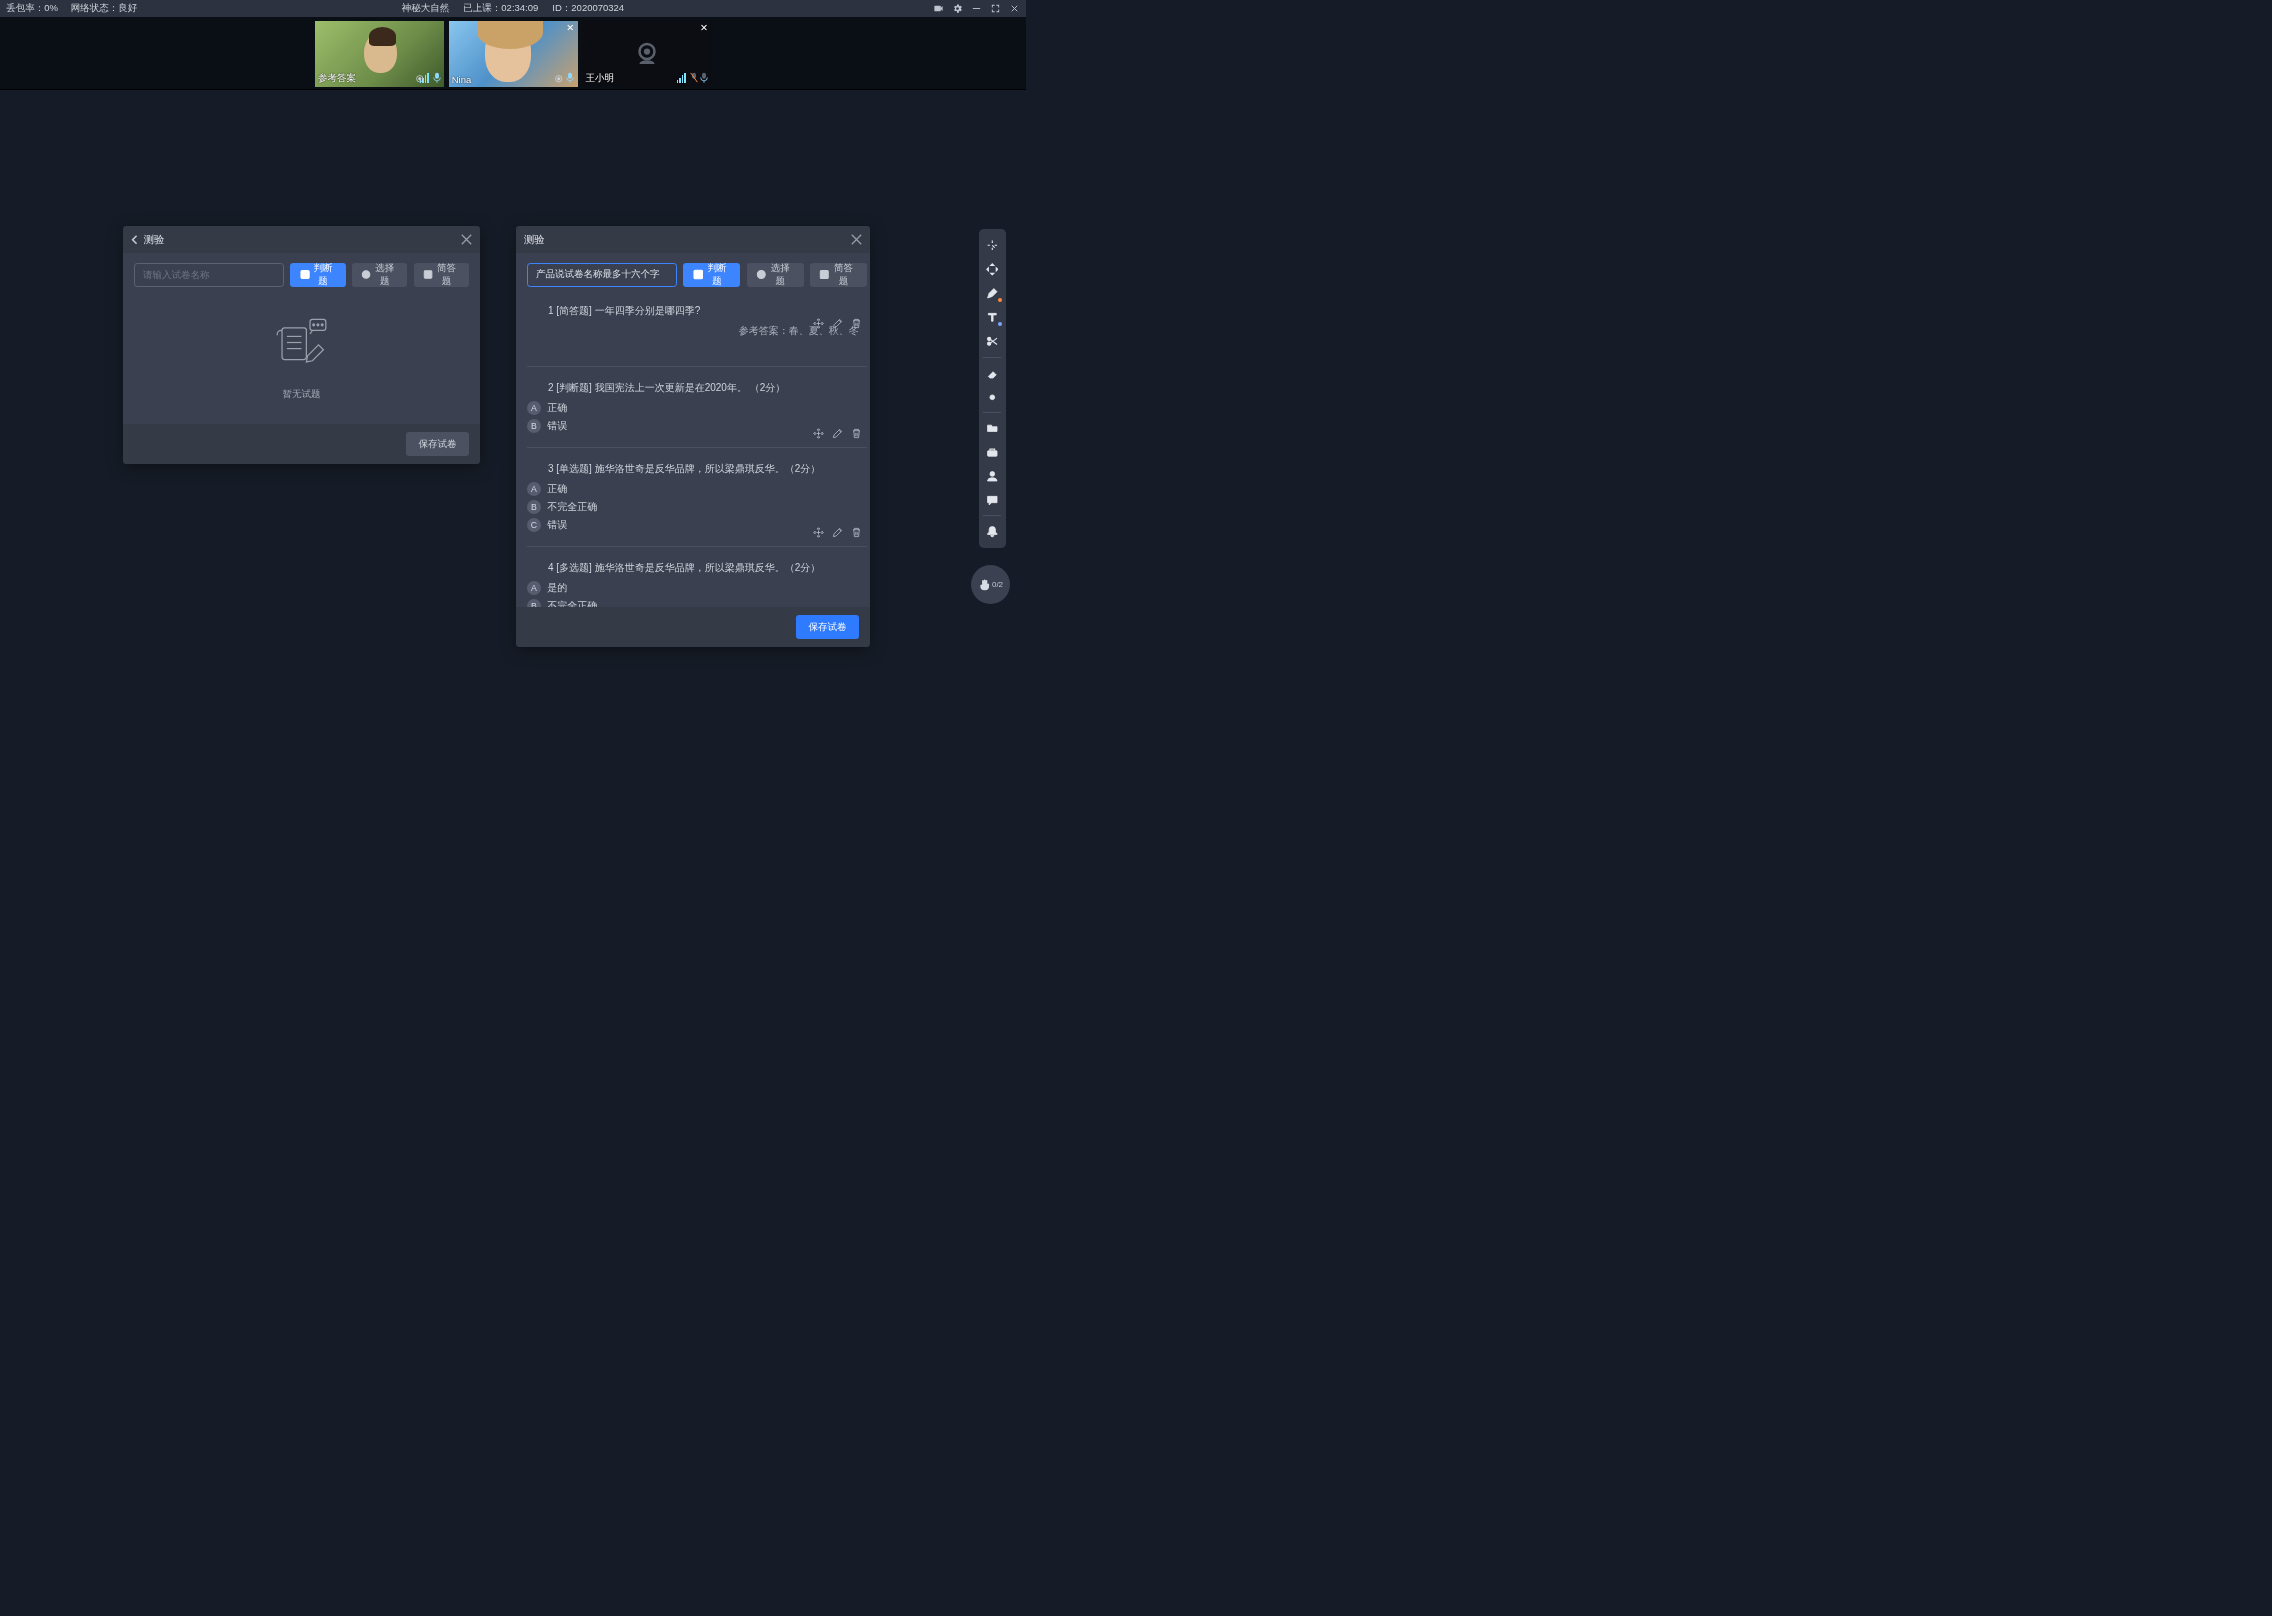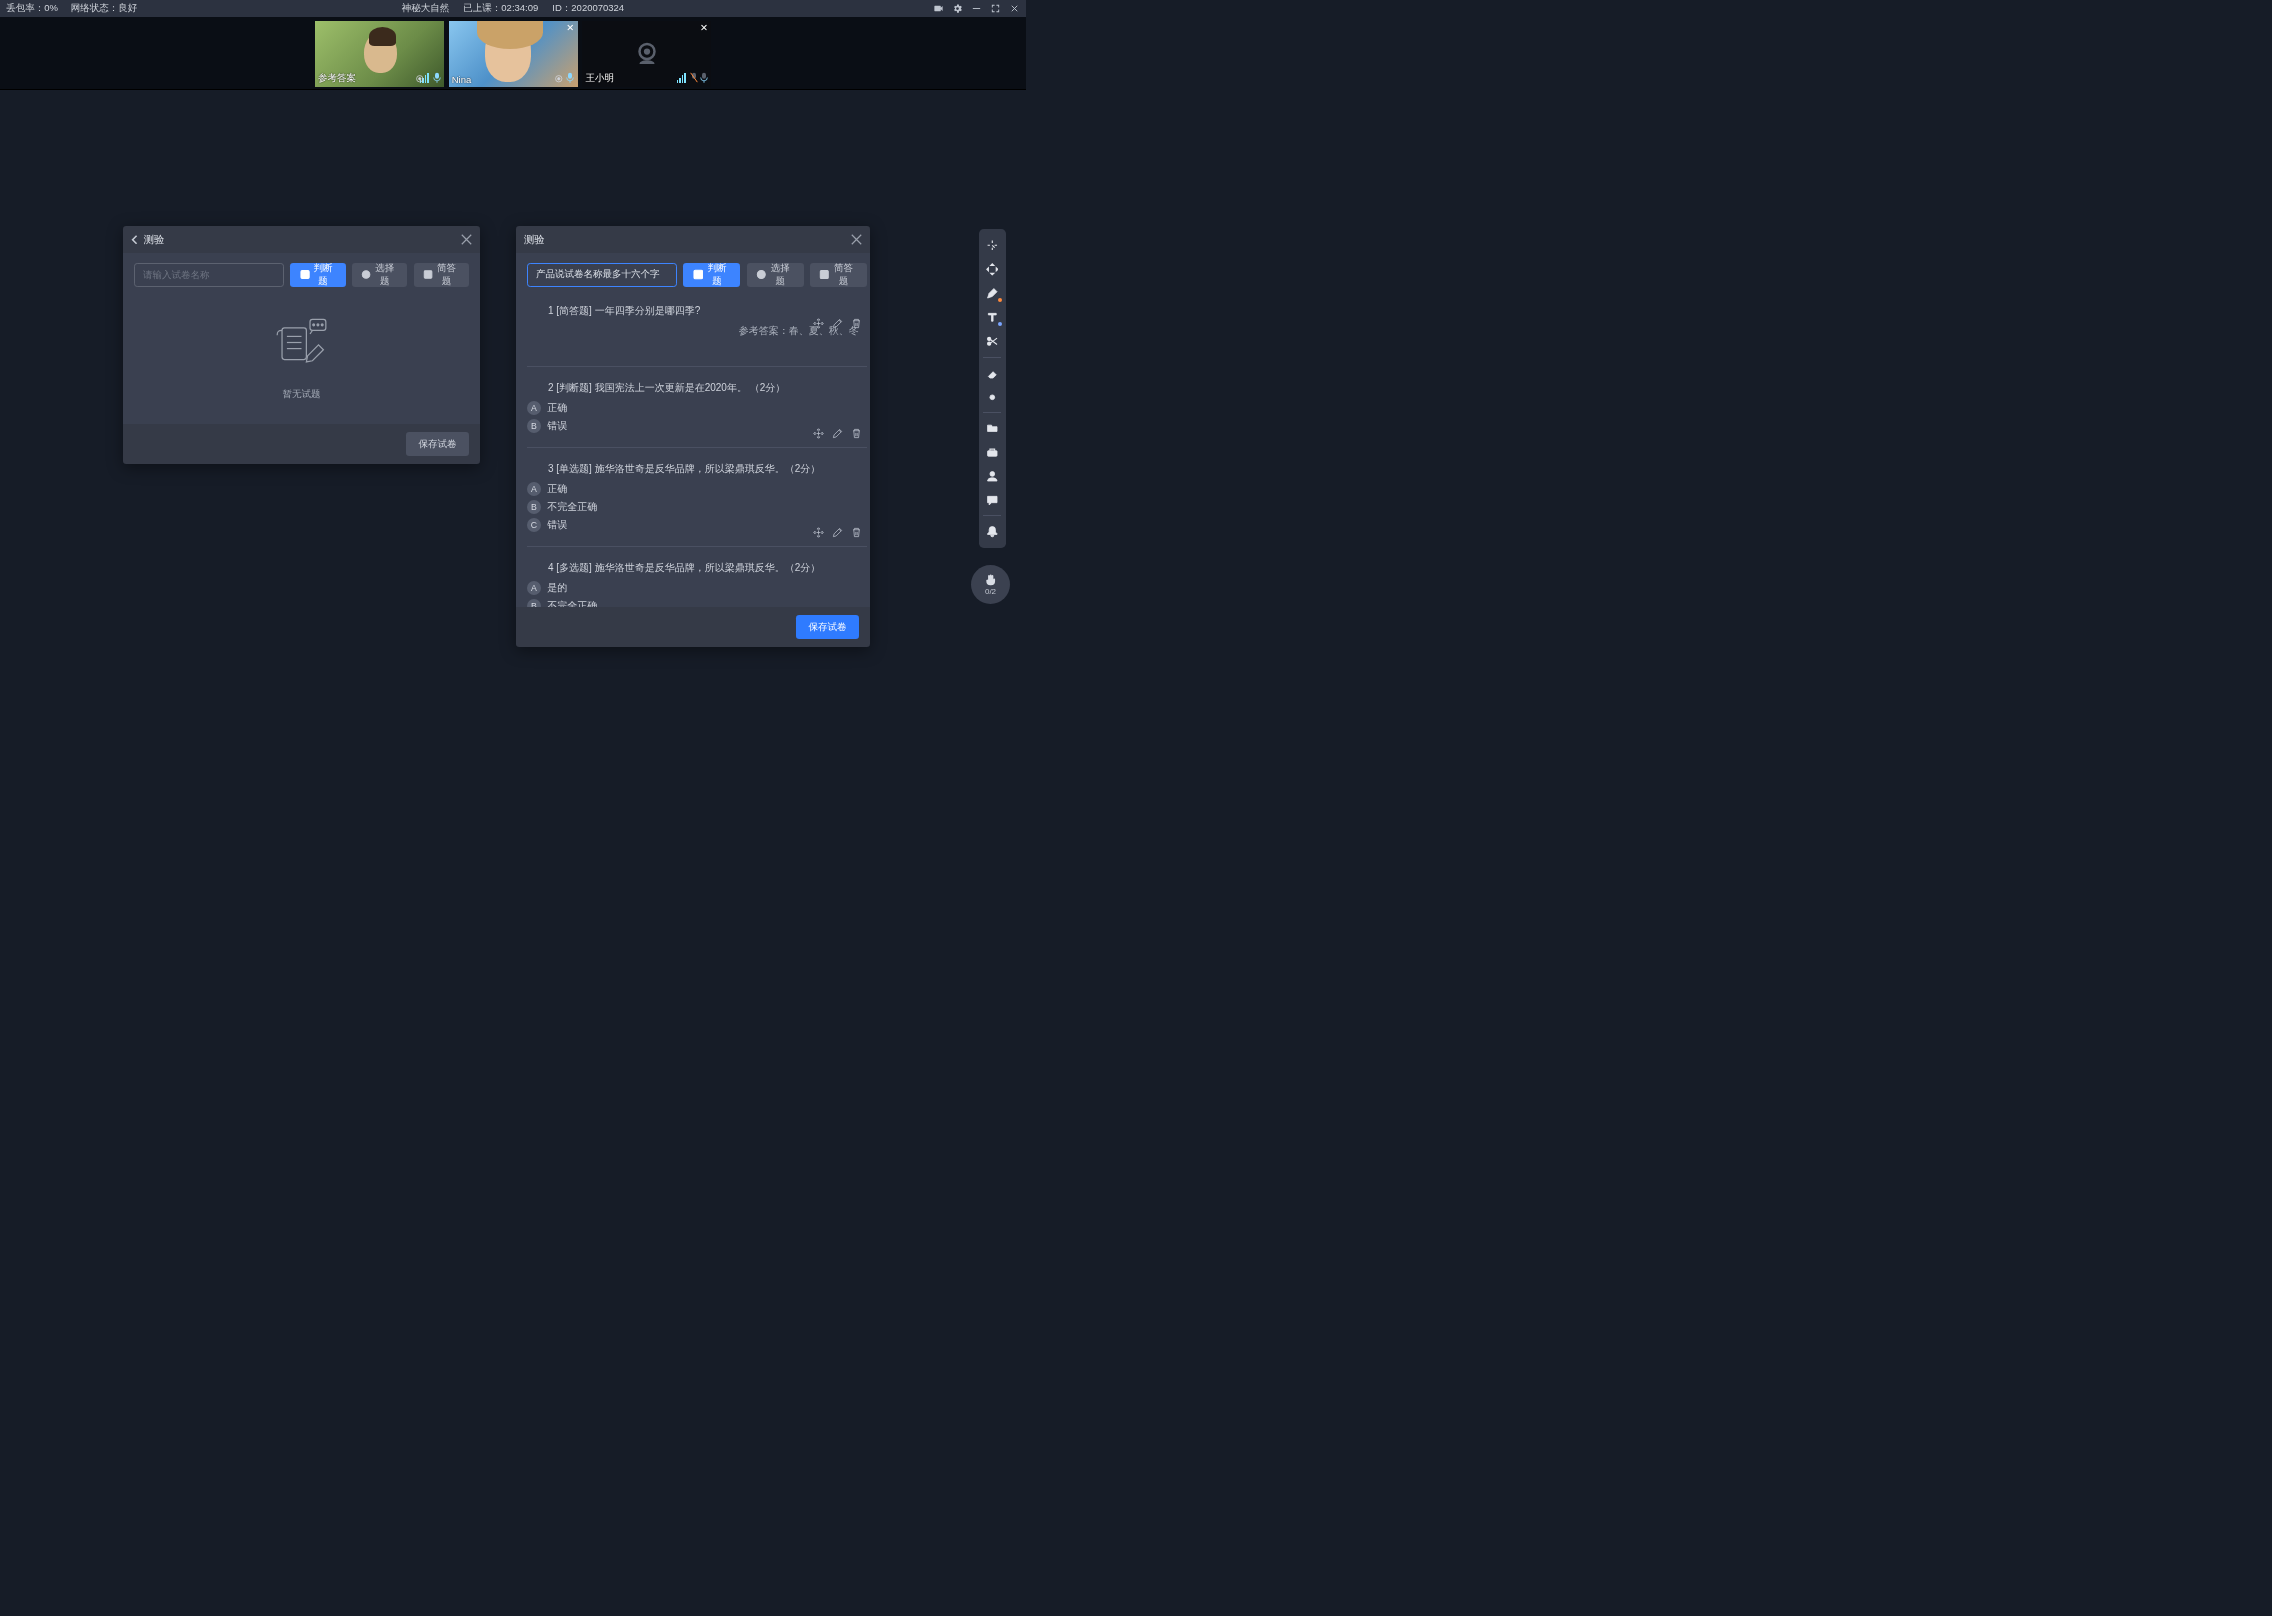--- a/index.html
+++ b/index.html
@@ -151,21 +151,21 @@
 .dotbadge{
   position:absolute; right:4px; bottom:4px;
   width:4px;height:4px;border-radius:50%; background:#ff8a3d;
 }
 
 
 .handcirc{
   position:absolute; right:16px; top:565px;
   width:39px;height:39px;border-radius:50%;
   background:#3b4150;
-  display:flex;flex-direction:column;align-items:center;justify-content:center;
+  display:flex;align-items:center;justify-content:center;
   cursor:pointer;
 }
 .handcirc svg{ width:14px;height:14px; fill:#d8dce4;}
 .handcirc .cnt{ font-size:8px; color:#c2c7d1; margin-top:0.8px;}
 
 
 .panel-body::-webkit-scrollbar{ width:4.7px;}
 .panel-body::-webkit-scrollbar-thumb{ background:#555c6c; border-radius:2.4px;}
 
 

